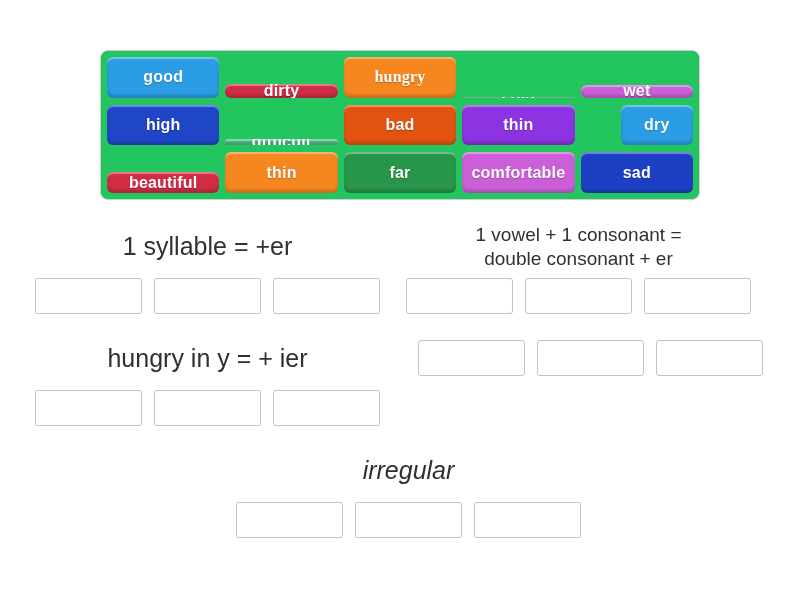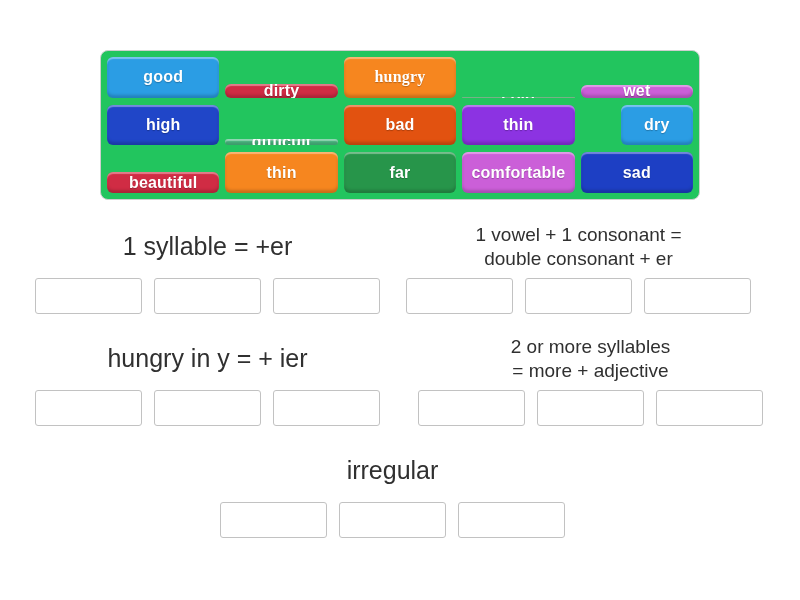--- a/index.html
+++ b/index.html
@@ -79,21 +79,21 @@
     height: 34px;
     background: #ffffff;
     border: 1px solid #c2c2c2;
     border-radius: 3px;
   }
 
   .group-1 { left: 35px;  top: 222px; }
   .group-2 { left: 406px; top: 222px; }
   .group-3 { left: 35px;  top: 334px; }
   .group-4 { left: 418px; top: 334px; }
-  .group-5 { left: 220px; top: 446px; }
+  .group-5 { left: 236px; top: 446px; font-style: italic; }
 </style>
 </head>
 <body>
 
 <div class="stage">
 
   <div class="word-bank">
     <div class="tile" style="background: rgb(43, 157, 228);">good</div>
     <div class="tile" style="background: rgb(208, 44, 68); margin-top: 27px;">dirty</div>
     <div class="tile" style="background: rgb(246, 134, 31); font-family: Liberation Serif, serif;">hungry</div>
@@ -133,22 +133,20 @@
   <div class="group group-3">
     <div class="group-title title-large">hungry in y = + ier</div>
     <div class="slot-row">
       <div class="slot"></div>
       <div class="slot"></div>
       <div class="slot"></div>
     </div>
   </div>
 
   <div class="group group-4">
-    <div class="group-title title-small">2 or more syllables
-= more + adjective</div>
     <div class="slot-row">
       <div class="slot"></div>
       <div class="slot"></div>
       <div class="slot"></div>
     </div>
   </div>
 
   <div class="group group-5">
     <div class="group-title title-large">irregular</div>
     <div class="slot-row">

